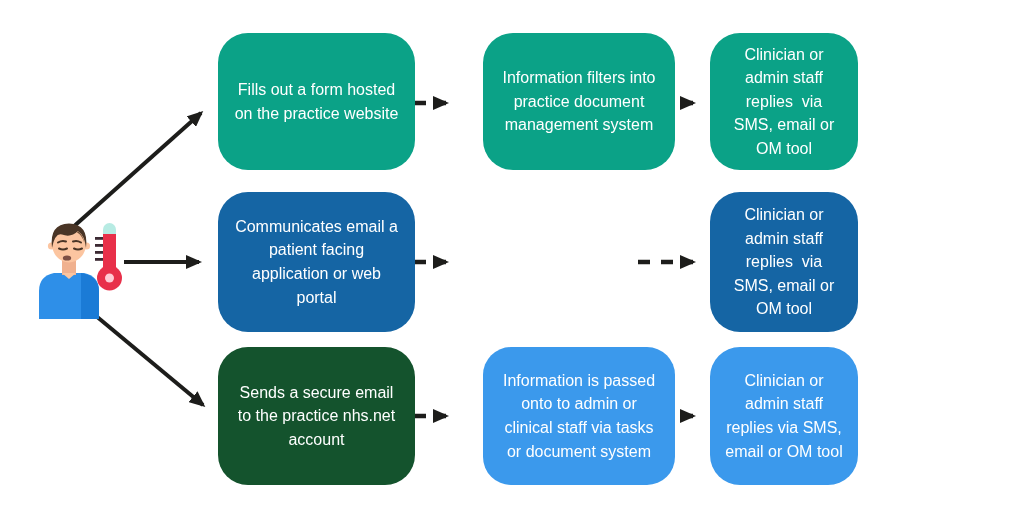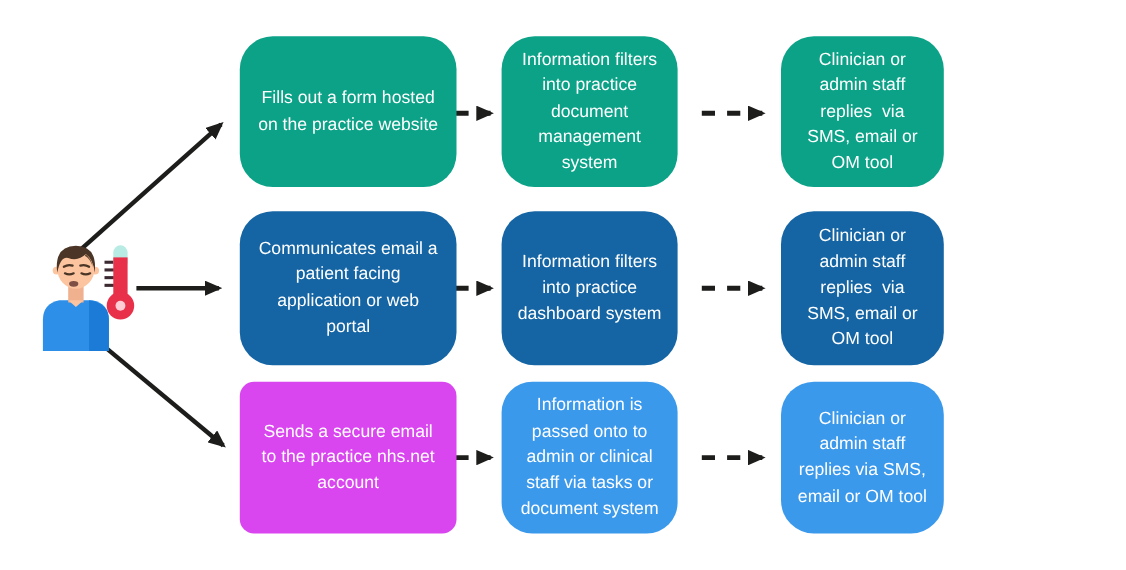--- a/index.html
+++ b/index.html
@@ -30,21 +30,21 @@
     text-align: center;
     color: #ffffff;
     font-size: 16px;
     line-height: 1.47;
     padding: 0 14px;
     box-sizing: border-box;
   }
   .box .box-text { white-space: pre-wrap; }
   
   .c0 { left: 218px; width: 197px; }
-  .c1 { left: 456px; width: 160px; }
+  .c1 { left: 483px; width: 192px; }
   .c2 { left: 710px; width: 148px; }
   
   .r0 { top: 33px;  height: 137px; }
   .r1 { top: 192px; height: 140px; }
   .r2 { top: 347px; height: 138px; }
 </style>
 </head>
 <body>
 
 <div class="stage">
@@ -116,28 +116,25 @@
   <div class="box r0 c1" style="background: rgb(11, 162, 135);">
     <span class="box-text">Information filters into practice document management system</span>
   </div>
   <div class="box r0 c2" style="background: rgb(11, 162, 135);">
     <span class="box-text">Clinician or admin staff replies  via SMS, email or OM tool</span>
   </div>
 
   <div class="box r1 c0" style="background: rgb(21, 101, 164);">
     <span class="box-text">Communicates email a patient facing application or web portal</span>
   </div>
-  <div class="box r1 c1" style="background: rgb(21, 101, 164);">
-    <span class="box-text">Information filters into practice dashboard system</span>
-  </div>
   <div class="box r1 c2" style="background: rgb(21, 101, 164);">
     <span class="box-text">Clinician or admin staff replies  via SMS, email or OM tool</span>
   </div>
 
-  <div class="box r2 c0" style="background: #d946ef; border-radius: 13px;">
+  <div class="box r2 c0" style="background: #14532d;">
     <span class="box-text">Sends a secure email to the practice nhs.net account</span>
   </div>
   <div class="box r2 c1" style="background: rgb(59, 153, 236); border-radius: 28px;">
     <span class="box-text">Information is passed onto to admin or clinical staff via tasks or document system</span>
   </div>
   <div class="box r2 c2" style="background: rgb(59, 153, 236);">
     <span class="box-text">Clinician or admin staff replies via SMS, email or OM tool</span>
   </div>
 
 </div>

